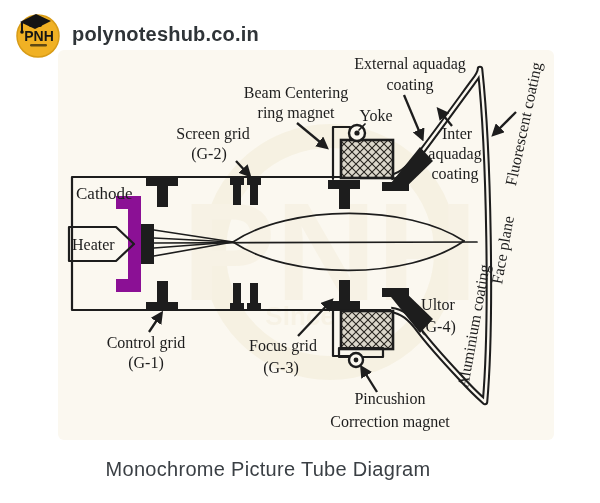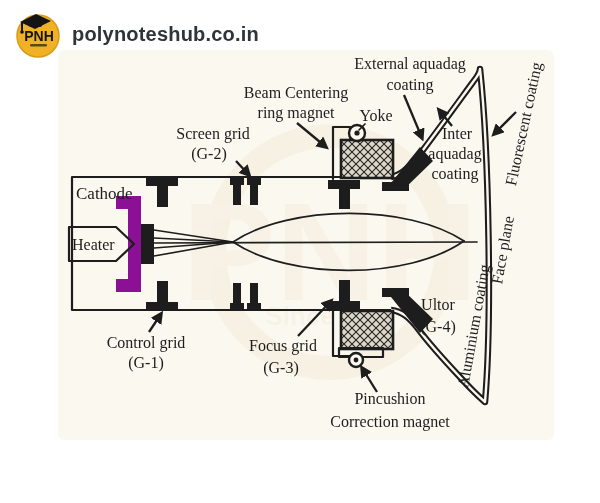--- a/index.html
+++ b/index.html
@@ -233,13 +233,14 @@
       <path class="arrow" d="M298,336 L331,301"></path>
     </g>
 
     <g>
       <text class="lbl mid" x="390" y="404">Pincushion</text>
       <text class="lbl mid" x="390" y="427">Correction magnet</text>
       <path class="arrow" d="M377,392 L362,368"></path>
     </g>
   </svg>
 
+  <div class="caption">Monochrome Picture Tube Diagram</div>
 </div>
 
 </body></html>

